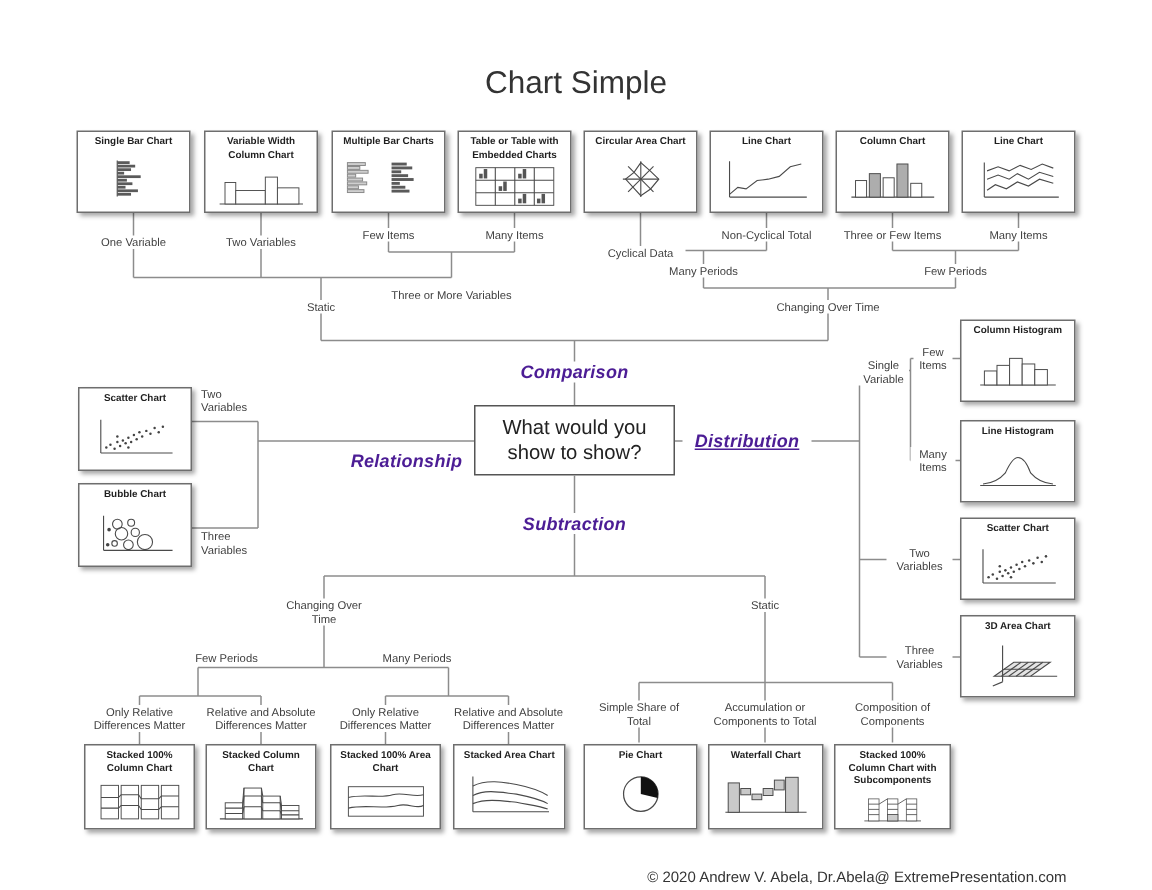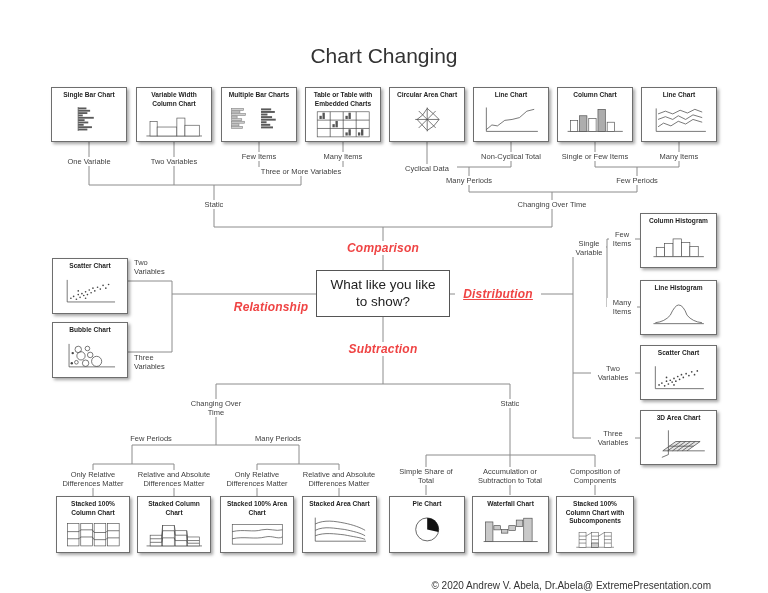--- a/index.html
+++ b/index.html
@@ -13,21 +13,21 @@
         align-items:center;z-index:3;box-sizing:border-box;}
   .cbox-title{font-weight:bold;font-size:6.6px;line-height:1.3;text-align:center;
               padding:3px 3px 0;color:#1f1f1f;}
   .cbox-icon{flex:1 1 auto;width:100%;min-height:0;display:flex;align-items:center;
              justify-content:center;padding:1px 2px 2px;box-sizing:border-box;}
   .cbox-icon svg{width:92%;height:96%;}
   .lbl{position:absolute;font-size:7.5px;line-height:1.2;text-align:center;
        color:#3f3f3f;z-index:2;}
   .lbl.bg{background:#fff;}
   .lbl.left{text-align:left;}
-  .branch{font-size:12px;font-weight:bold;font-style:italic;color:#ef4444;
+  .branch{font-size:12px;font-weight:bold;font-style:italic;color:#4c1d95;
           letter-spacing:0.2px;}
   #qbox{position:absolute;left:316px;top:270px;width:134px;height:47px;
         border:1px solid #555;background:#fff;display:flex;align-items:center;
         justify-content:center;font-size:13.5px;color:#222;line-height:1.25;
         z-index:3;box-sizing:border-box;text-align:center;}
   #qbox span{width:106px;display:inline-block;}
   #footer{position:absolute;top:555px;right:57px;text-align:right;font-size:10px;
           line-height:1.35;color:#333;z-index:2;margin-top:24px;}
   .st{stroke:#4a4a4a;stroke-width:0.8;fill:none;}
 </style>
@@ -79,23 +79,23 @@
       <line x1="174" y1="464" x2="174" y2="496" stroke="#8c8c8c" stroke-width="1"></line>
       <line x1="257" y1="464" x2="339" y2="464" stroke="#8c8c8c" stroke-width="1"></line>
       <line x1="257" y1="464" x2="257" y2="496" stroke="#8c8c8c" stroke-width="1"></line>
       <line x1="339" y1="464" x2="339" y2="496" stroke="#8c8c8c" stroke-width="1"></line>
       <line x1="510" y1="384" x2="510" y2="455" stroke="#8c8c8c" stroke-width="1"></line>
       <line x1="426" y1="455" x2="595" y2="455" stroke="#8c8c8c" stroke-width="1"></line>
       <line x1="426" y1="455" x2="426" y2="495" stroke="#8c8c8c" stroke-width="1"></line>
       <line x1="510" y1="455" x2="510" y2="495" stroke="#8c8c8c" stroke-width="1"></line>
       <line x1="595" y1="455" x2="595" y2="495" stroke="#8c8c8c" stroke-width="1"></line>
     </svg>
-  <div id="page-title">Chart Changing</div>
+  <div id="page-title">Chart Simple</div>
   <div id="qbox">
-    <span>What like you like to show?</span>
+    <span>What would you show to show?</span>
   </div>
   <div id="footer">
     <div>© 2020 Andrew V. Abela, Dr.Abela@ ExtremePresentation.com</div>
   </div>
 <div class="cbox" style="left: 51px; top: 87px; width: 76px; height: 55px;">
       <div class="cbox-title">Single Bar Chart</div>
       <div class="cbox-icon">
         <svg viewBox="0 0 70 32" preserveAspectRatio="xMidYMid meet">
           <line x1="23" y1="2.5" x2="23" y2="28.5" class="st"></line>
           <rect x="23" y="3" width="9" height="2" fill="#5a5a5a"></rect>
@@ -439,23 +439,23 @@
           <line x1="40" y1="13" x2="48" y2="8" class="st"></line>
         </svg>
       </div>
     </div>
     <div class="lbl bg" style="left: 59px; top: 157px; width: 60px;">One Variable</div>
     <div class="lbl bg" style="left: 142px; top: 157px; width: 64px;">Two Variables</div>
     <div class="lbl bg" style="left: 234px; top: 152px; width: 50px;">Few Items</div>
     <div class="lbl bg" style="left: 316px; top: 152px; width: 54px;">Many Items</div>
     <div class="lbl bg" style="left: 397px; top: 152px; width: 60px; margin-top: 12px;">Cyclical Data</div>
     <div class="lbl bg" style="left: 471px; top: 152px; width: 80px;">Non-Cyclical Total</div>
-    <div class="lbl bg" style="left: 551px; top: 152px; width: 88px;">Single or Few Items</div>
+    <div class="lbl bg" style="left: 551px; top: 152px; width: 88px;">Three or Few Items</div>
     <div class="lbl bg" style="left: 652px; top: 152px; width: 54px;">Many Items</div>
-    <div class="lbl bg" style="left: 246px; top: 167px; width: 110px;">Three or More Variables</div>
+    <div class="lbl bg" style="left: 246px; top: 192px; width: 110px;">Three or More Variables</div>
     <div class="lbl bg" style="left: 437px; top: 176px; width: 64px;">Many Periods</div>
     <div class="lbl bg" style="left: 607px; top: 176px; width: 60px;">Few Periods</div>
     <div class="lbl bg" style="left: 194px; top: 200px; width: 40px;">Static</div>
     <div class="lbl bg" style="left: 502px; top: 200px; width: 100px;">Changing Over Time</div>
     <div class="lbl bg branch" style="left: 337px; top: 241px; width: 92px;">Comparison</div>
     <div class="lbl bg branch" style="left: 225px; top: 300px; width: 92px; text-align: center;">Relationship</div>
     <div class="lbl bg branch" style="left: 455px; top: 287px; width: 86px; text-decoration: underline;">Distribution</div>
     <div class="lbl bg branch" style="left: 337px; top: 342px; width: 92px;">Subtraction</div>
     <div class="lbl left" style="left: 134px; top: 258px; width: 44px;">Two Variables</div>
     <div class="lbl left" style="left: 134px; top: 353px; width: 44px;">Three Variables</div>
@@ -466,15 +466,15 @@
     <div class="lbl bg" style="left: 591px; top: 429px; width: 44px;">Three Variables</div>
     <div class="lbl bg" style="left: 188px; top: 399px; width: 56px;">Changing Over Time</div>
     <div class="lbl bg" style="left: 490px; top: 399px; width: 40px;">Static</div>
     <div class="lbl" style="left: 121px; top: 434px; width: 60px;">Few Periods</div>
     <div class="lbl" style="left: 243px; top: 434px; width: 70px;">Many Periods</div>
     <div class="lbl bg" style="left: 59px; top: 470px; width: 68px;">Only Relative Differences Matter</div>
     <div class="lbl bg" style="left: 128px; top: 470px; width: 92px;">Relative and Absolute Differences Matter</div>
     <div class="lbl bg" style="left: 223px; top: 470px; width: 68px;">Only Relative Differences Matter</div>
     <div class="lbl bg" style="left: 293px; top: 470px; width: 92px;">Relative and Absolute Differences Matter</div>
     <div class="lbl bg" style="left: 395px; top: 467px; width: 62px;">Simple Share of Total</div>
-    <div class="lbl bg" style="left: 465px; top: 467px; width: 90px;">Accumulation or Subtraction to Total</div>
+    <div class="lbl bg" style="left: 465px; top: 467px; width: 90px;">Accumulation or Components to Total</div>
     <div class="lbl bg" style="left: 562px; top: 467px; width: 66px;">Composition of Components</div>
   </div>
 
 </body></html>

